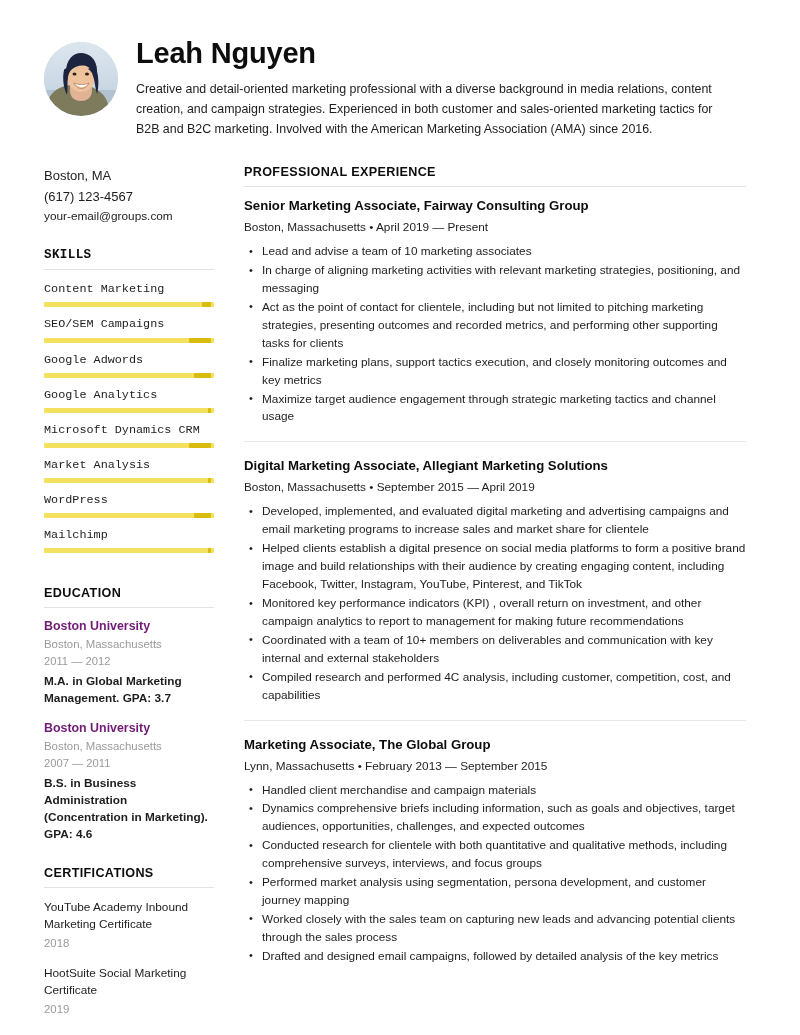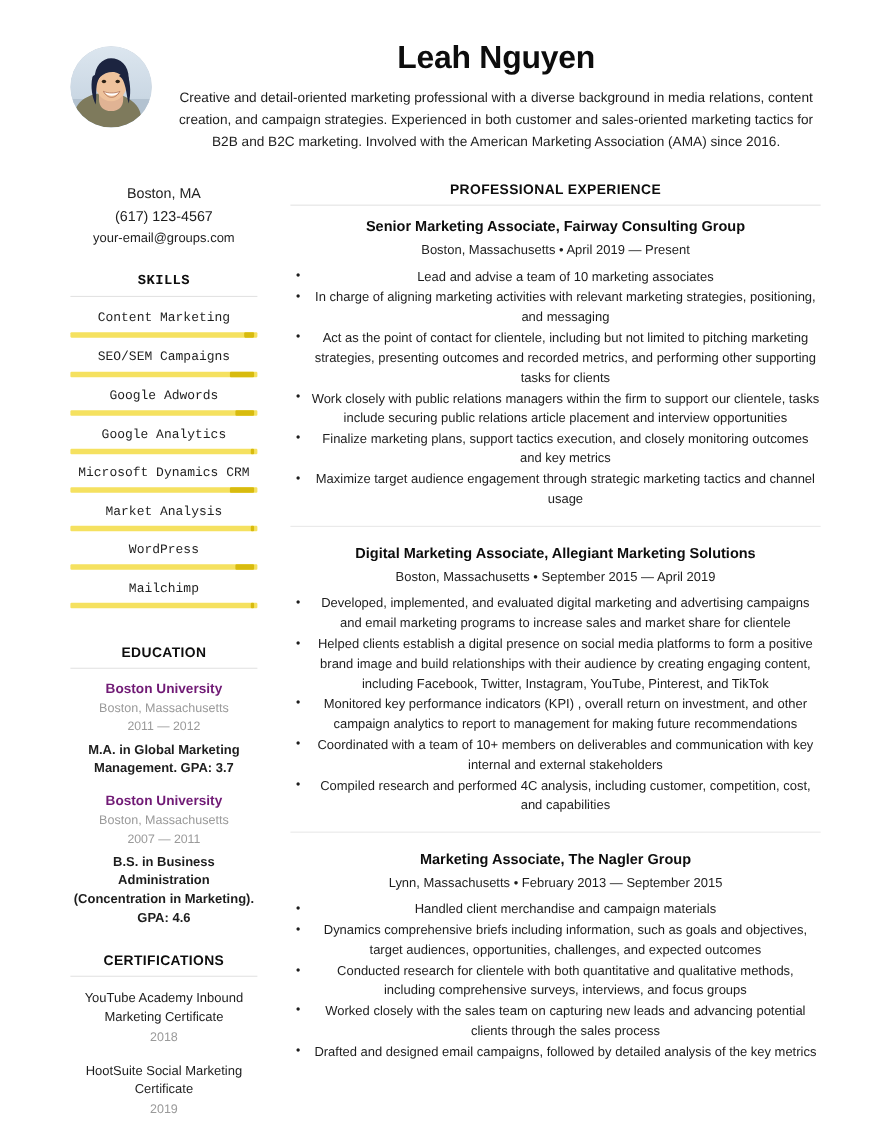--- a/index.html
+++ b/index.html
@@ -14,22 +14,21 @@
     font-family: "Liberation Sans", sans-serif;
     color: #111111;
     position: relative;
     overflow: hidden;
   }
 
   .page {
     width: 800px;
     height: 1035px;
     background: #ffffff;
-    padding: 36px 54px 0 64px;
-    text-align: center;
+    padding: 36px 54px 0 44px;
   }
 
   
   .header {
     display: flex;
     align-items: flex-start;
     gap: 18px;
     margin-bottom: 26px;
   }
   .avatar {
@@ -354,45 +353,45 @@
       <div class="section-title">PROFESSIONAL EXPERIENCE</div>
       <div class="rule"></div>
       <div id="experience-list">
           <div class="exp-item">
             <div class="exp-title">Senior Marketing Associate, Fairway Consulting Group</div>
             <div class="exp-meta">Boston, Massachusetts • April 2019 — Present</div>
             <ul class="exp-bullets">
               <li>Lead and advise a team of 10 marketing associates</li>
               <li>In charge of aligning marketing activities with relevant marketing strategies, positioning, and messaging</li>
               <li>Act as the point of contact for clientele, including but not limited to pitching marketing strategies, presenting outcomes and recorded metrics, and performing other supporting tasks for clients</li>
-              <li>Work closely with public relations managers within the firm to support our clientele, tasks include securing public relations article placement and interview opportunities</li>
               <li>Finalize marketing plans, support tactics execution, and closely monitoring outcomes and key metrics</li>
               <li>Maximize target audience engagement through strategic marketing tactics and channel usage</li>
             </ul>
           </div>
           <div class="exp-sep"></div>
           <div class="exp-item">
             <div class="exp-title">Digital Marketing Associate, Allegiant Marketing Solutions</div>
             <div class="exp-meta">Boston, Massachusetts • September 2015 — April 2019</div>
             <ul class="exp-bullets">
               <li>Developed, implemented, and evaluated digital marketing and advertising campaigns and email marketing programs to increase sales and market share for clientele</li>
               <li>Helped clients establish a digital presence on social media platforms to form a positive brand image and build relationships with their audience by creating engaging content, including Facebook, Twitter, Instagram, YouTube, Pinterest, and TikTok</li>
               <li>Monitored key performance indicators (KPI) , overall return on investment, and other campaign analytics to report to management for making future recommendations</li>
               <li>Coordinated with a team of 10+ members on deliverables and communication with key internal and external stakeholders</li>
               <li>Compiled research and performed 4C analysis, including customer, competition, cost, and capabilities</li>
             </ul>
           </div>
           <div class="exp-sep"></div>
           <div class="exp-item">
-            <div class="exp-title">Marketing Associate, The Nagler Group</div>
+            <div class="exp-title">Marketing Associate, The Global Group</div>
             <div class="exp-meta">Lynn, Massachusetts • February 2013 — September 2015</div>
             <ul class="exp-bullets">
               <li>Handled client merchandise and campaign materials</li>
               <li>Dynamics comprehensive briefs including information, such as goals and objectives, target audiences, opportunities, challenges, and expected outcomes</li>
               <li>Conducted research for clientele with both quantitative and qualitative methods, including comprehensive surveys, interviews, and focus groups</li>
+              <li>Performed market analysis using segmentation, persona development, and customer journey mapping</li>
               <li>Worked closely with the sales team on capturing new leads and advancing potential clients through the sales process</li>
               <li>Drafted and designed email campaigns, followed by detailed analysis of the key metrics</li>
             </ul>
           </div>
         </div>
     </div>
 
   </div>
 </div>
 

